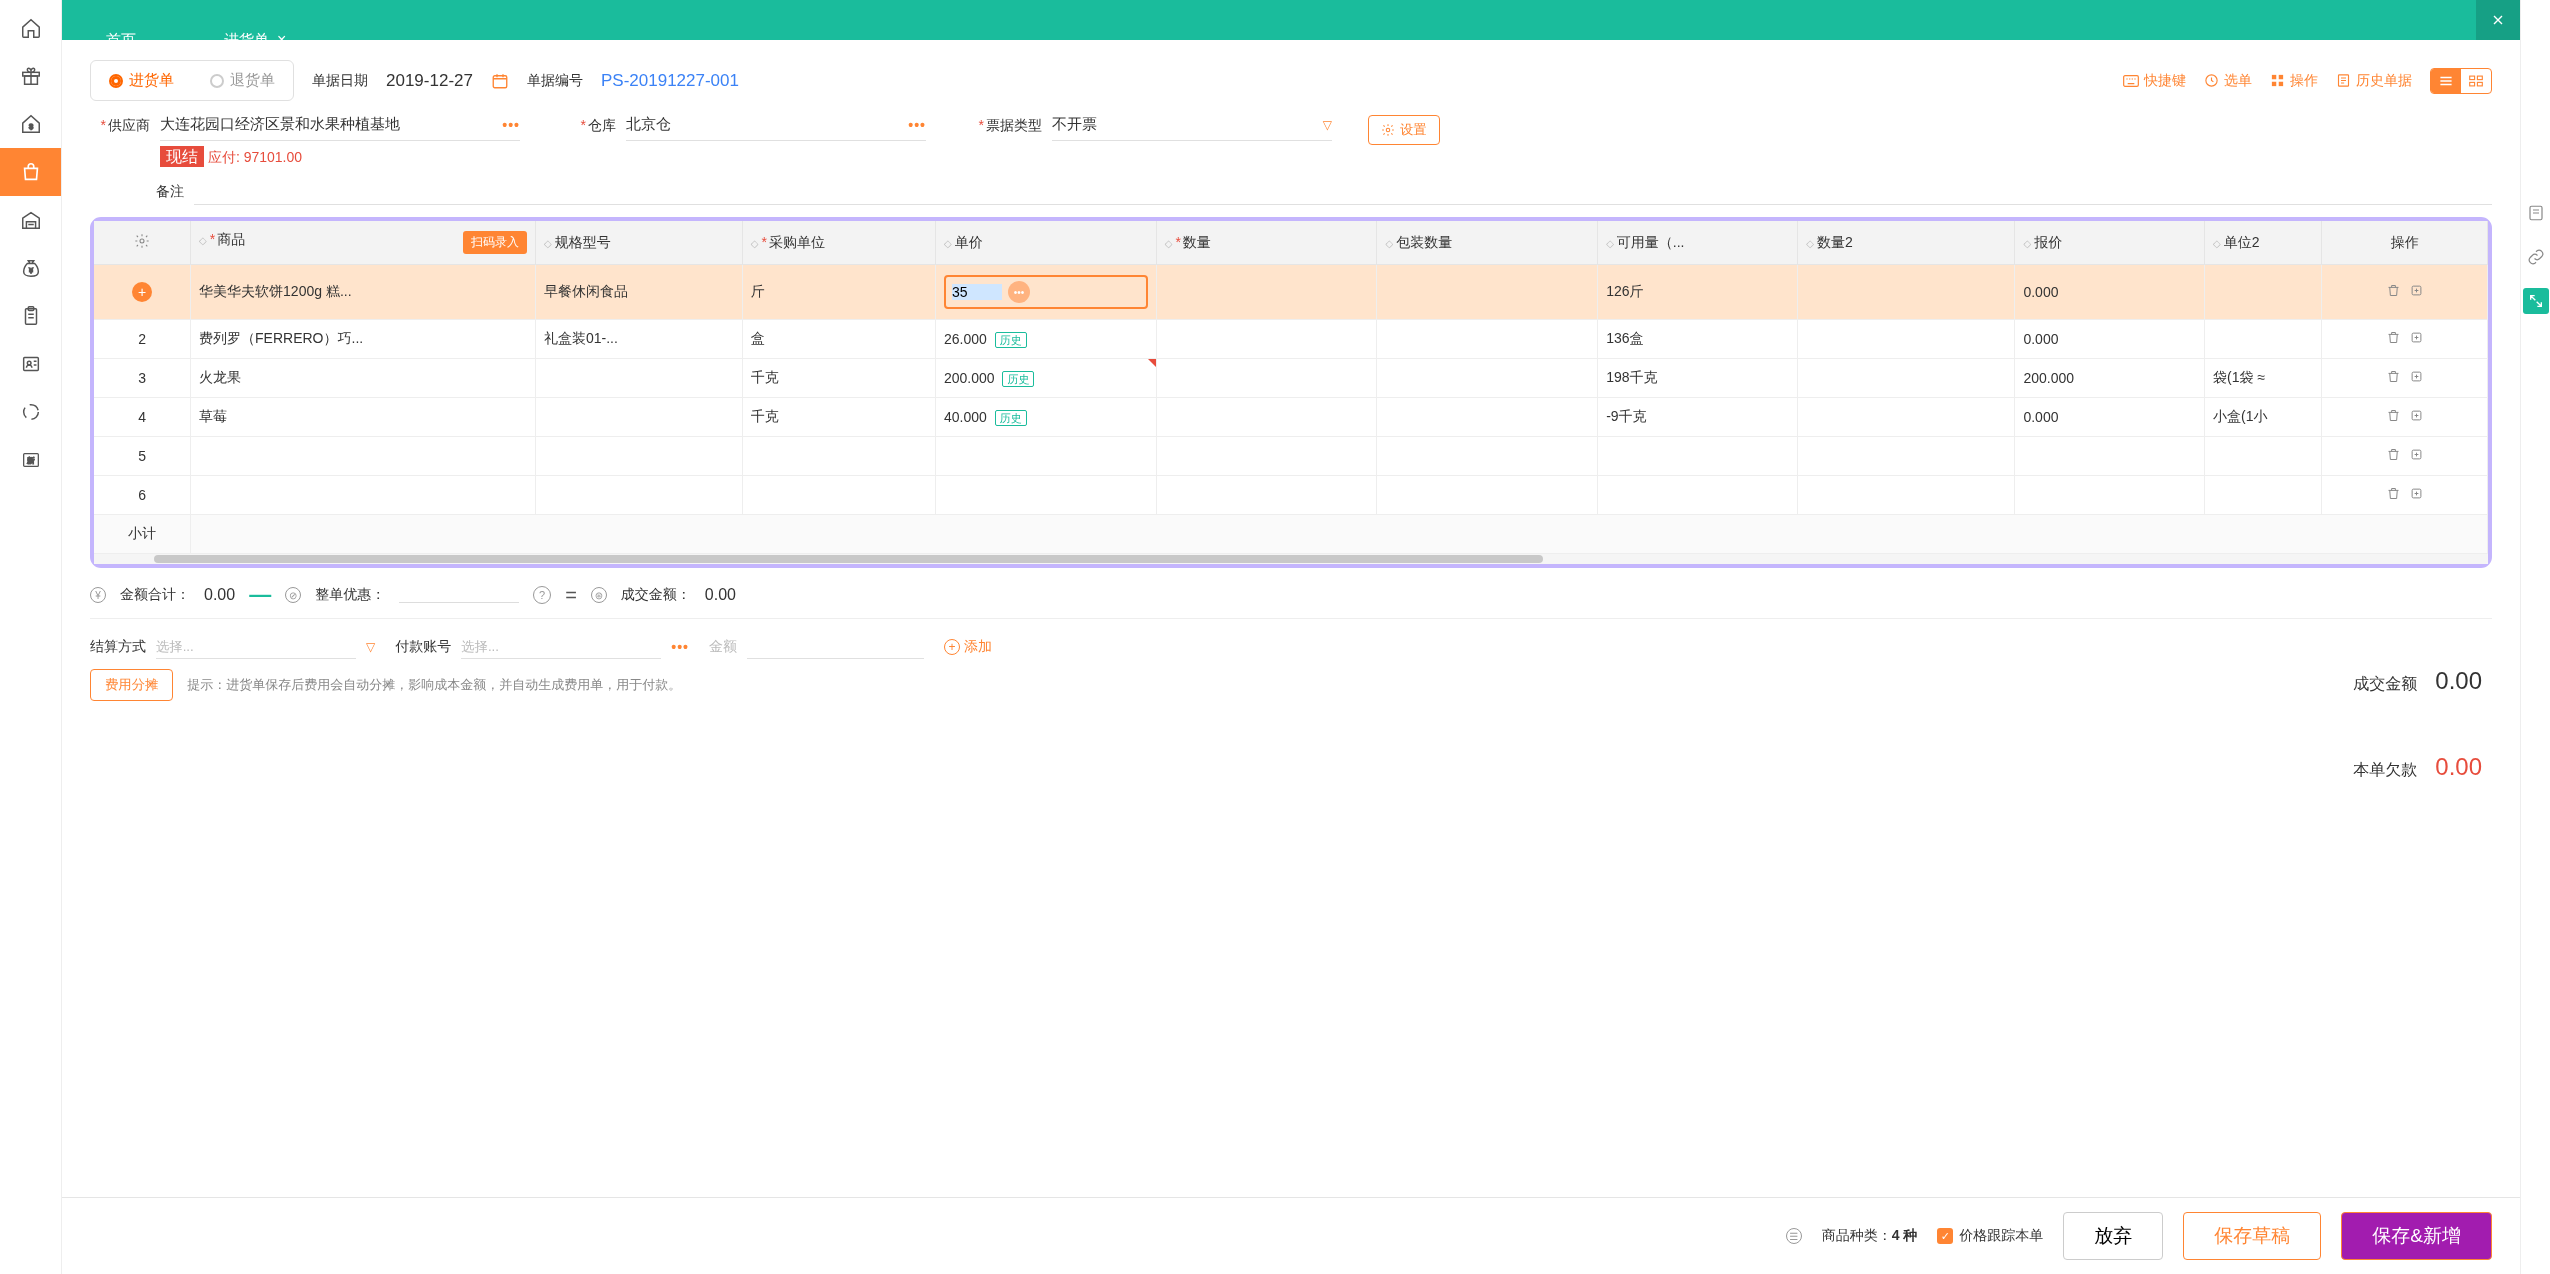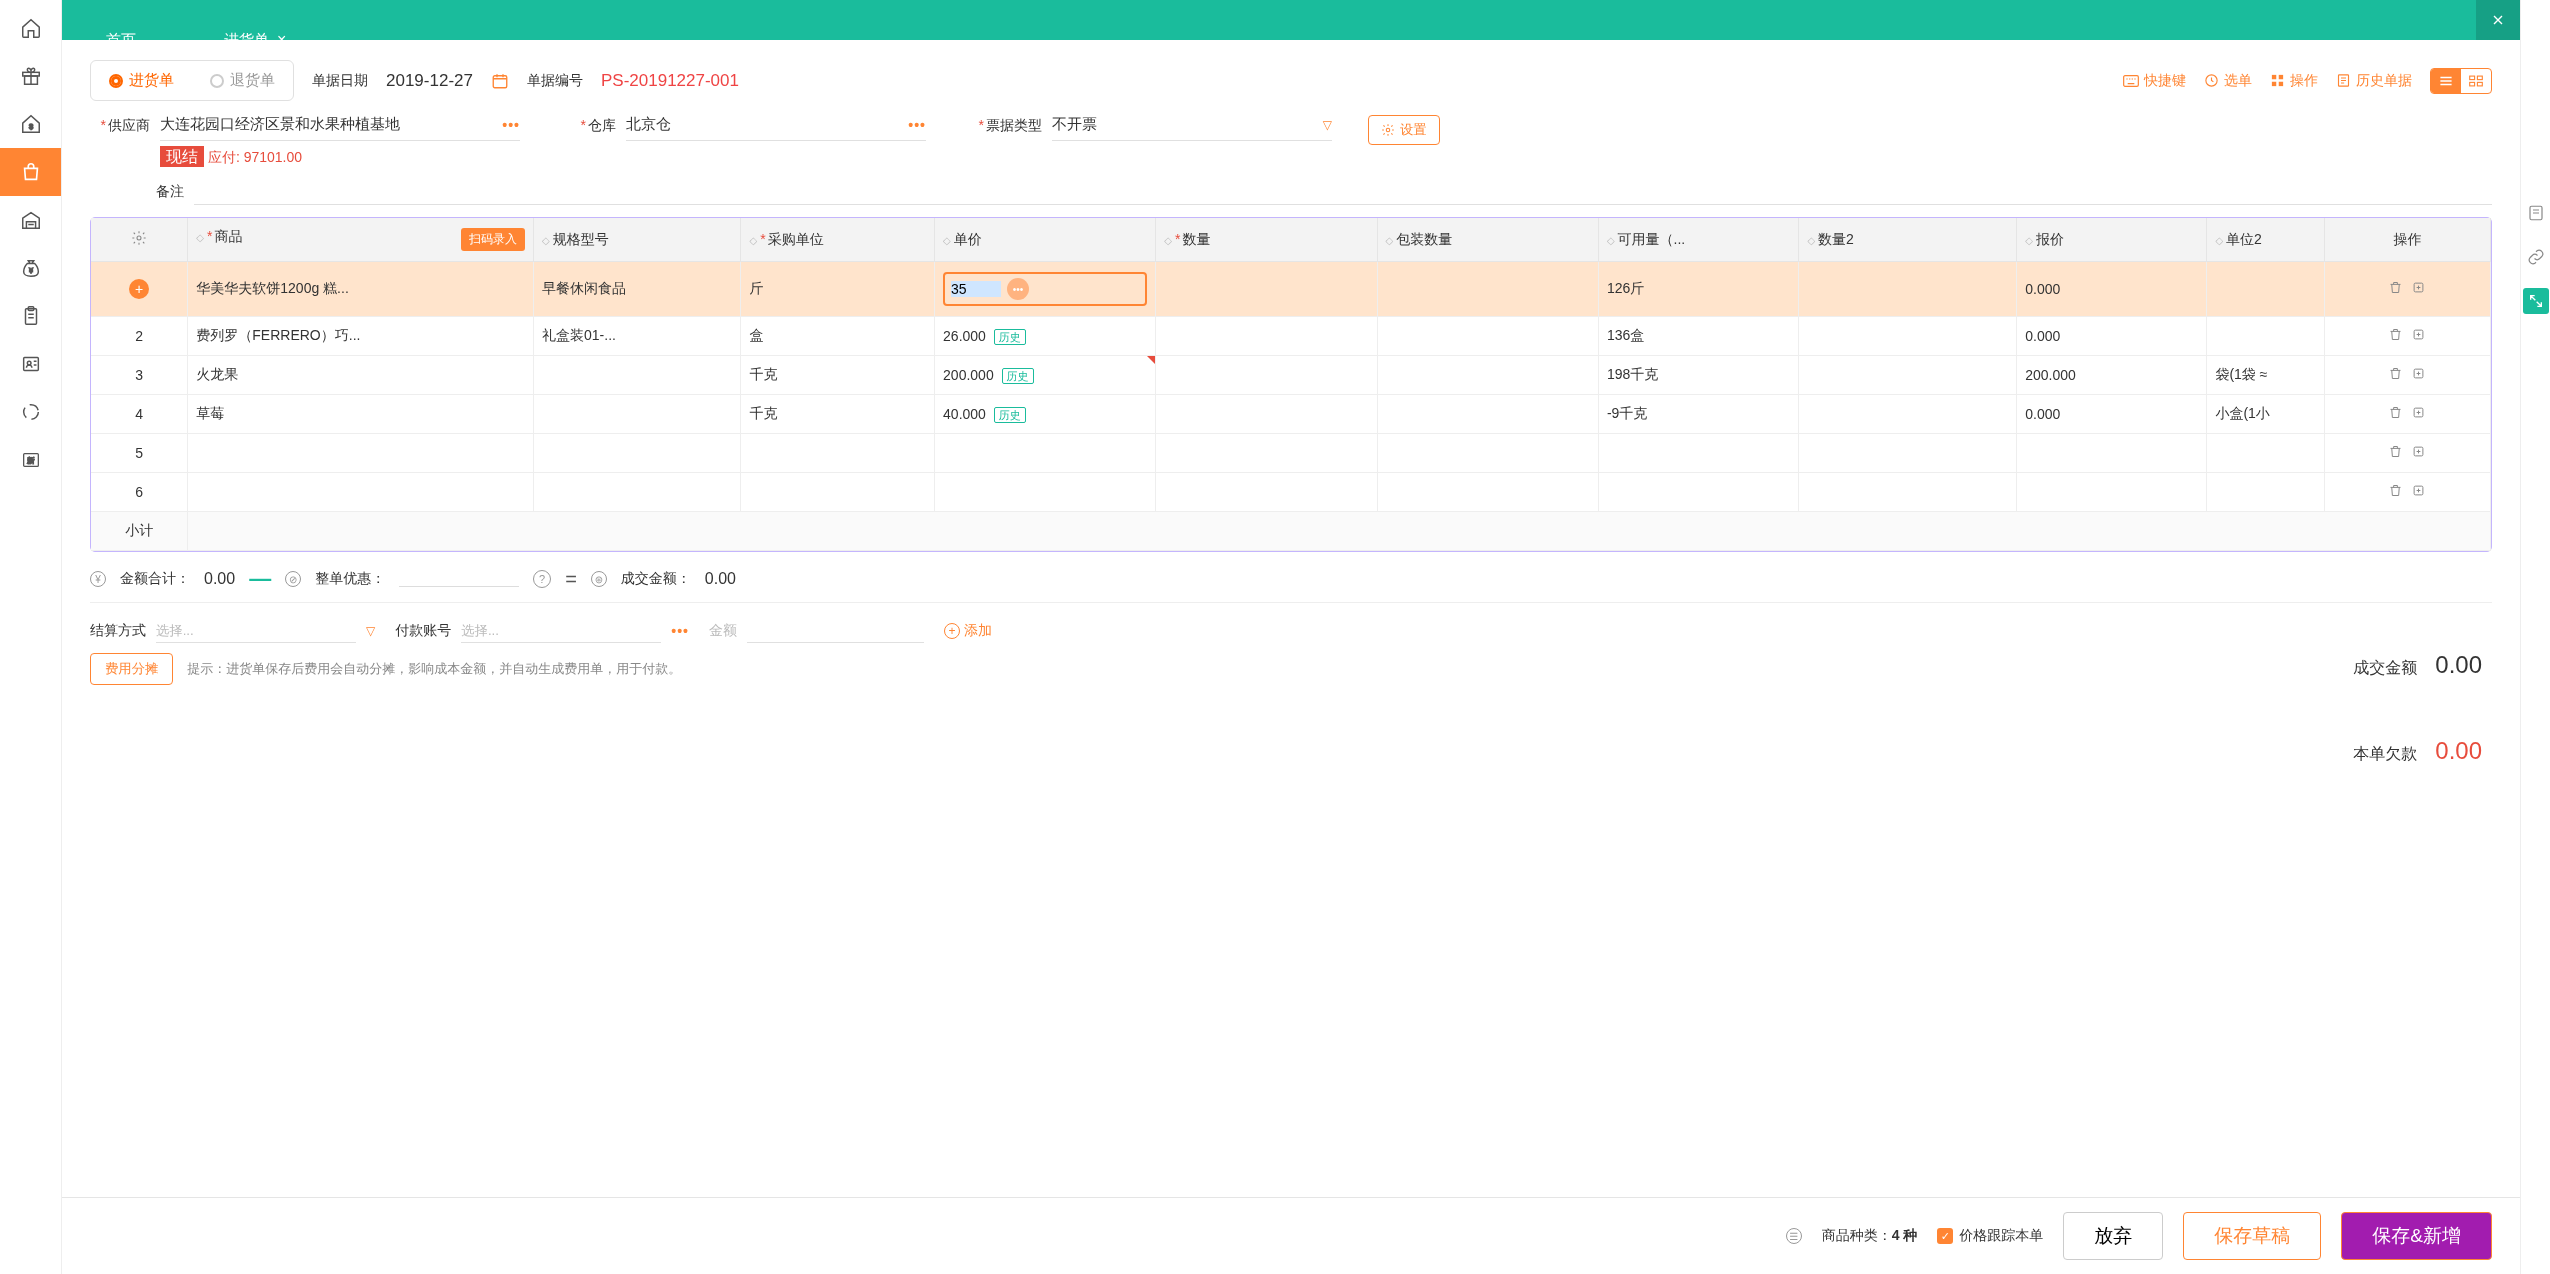--- a/index.html
+++ b/index.html
@@ -38,21 +38,21 @@
 .form-val { color: #333; font-size: 15px; }
 .form-line { display: flex; flex-direction: column; gap: 6px; min-width: 360px; }
 .form-line-top { display: flex; align-items: center; gap: 10px; border-bottom: 1px solid #e0e0e0; padding-bottom: 6px; }
 .dots { color: #ff8533; cursor: pointer; font-weight: bold; letter-spacing: 1px; }
 .badge-red { background: #e74c3c; color: #fff; font-size: 16px; padding: 2px 6px; border-radius: 0; }
 .pay-txt { color: #e74c3c; font-size: 14px; }
 .chev-down { color: #ff8533; font-size: 12px; }
 .settings-btn { border: 1px solid #ff8533; color: #ff8533; padding: 5px 12px; border-radius: 4px; display: flex; align-items: center; gap: 5px; cursor: pointer; background: #fff; }
 .note-row { display: flex; gap: 10px; align-items: center; margin-bottom: 12px; }
 .note-inp { flex: 1; border: none; border-bottom: 1px solid #e0e0e0; padding: 6px 0; outline: none; font-size: 14px; }
-.table-wrap { border: 1px solid #c4b5fd; border-radius: 5px; display: flex; flex-direction: row; flex-shrink: 0; }
+.table-wrap { border: 4px solid #c4b5fd; border-radius: 11px; display: flex; flex-direction: column; flex-shrink: 0; }
 .table-scroll { overflow-x: auto; }
 table { border-collapse: collapse; width: 100%; table-layout: fixed; }
 th { background: #f3f3f3; border-right: 1px solid #e5e5e5; border-bottom: 1px solid #e5e5e5; padding: 10px 8px; font-weight: normal; font-size: 14px; text-align: left; position: relative; }
 th .sort { color: #bbb; font-size: 10px; margin-right: 3px; }
 td { border-right: 1px solid #eee; border-bottom: 1px solid #eee; padding: 10px 8px; font-size: 14px; white-space: nowrap; overflow: hidden; text-overflow: ellipsis; }
 tr.hl td { background: #ffe4cc; }
 .col-idx { width: 56px; text-align: center; }
 .col-goods { width: 200px; }
 .col-spec { width: 120px; }
 .col-unit { width: 112px; }
@@ -199,21 +199,21 @@
               <span style="color:#999">退货单</span>
             </div>
         </div>
         <span class="lbl">单据日期</span>
         <span class="fld-val">2019-12-27</span>
         <svg class="cal-icn" viewBox="0 0 24 24" fill="none" stroke="currentColor" stroke-width="1.8">
             <rect x="3" y="5" width="18" height="16" rx="2"></rect>
             <path d="M3 9h18M8 3v4M16 3v4"></path>
           </svg>
         <span class="lbl">单据编号</span>
-        <span class="fld-val" style="color:#ef4444">PS-20191227-001</span>
+        <span class="fld-val" style="color:#3b82f6">PS-20191227-001</span>
         <div class="hdr-actions">
           <span class="hdr-link">
               <svg width="16" height="14" viewBox="0 0 24 18" stroke="currentColor" fill="none" stroke-width="1.8">
                 <rect x="1" y="1" width="22" height="16" rx="2"></rect>
                 <path d="M5 6h2M9 6h2M13 6h2M17 6h2M7 13h10"></path>
               </svg>
               <span>快捷键</span>
             </span>
           <span class="hdr-link">
               <svg width="15" height="15" viewBox="0 0 24 24" stroke="currentColor" fill="none" stroke-width="1.8">

